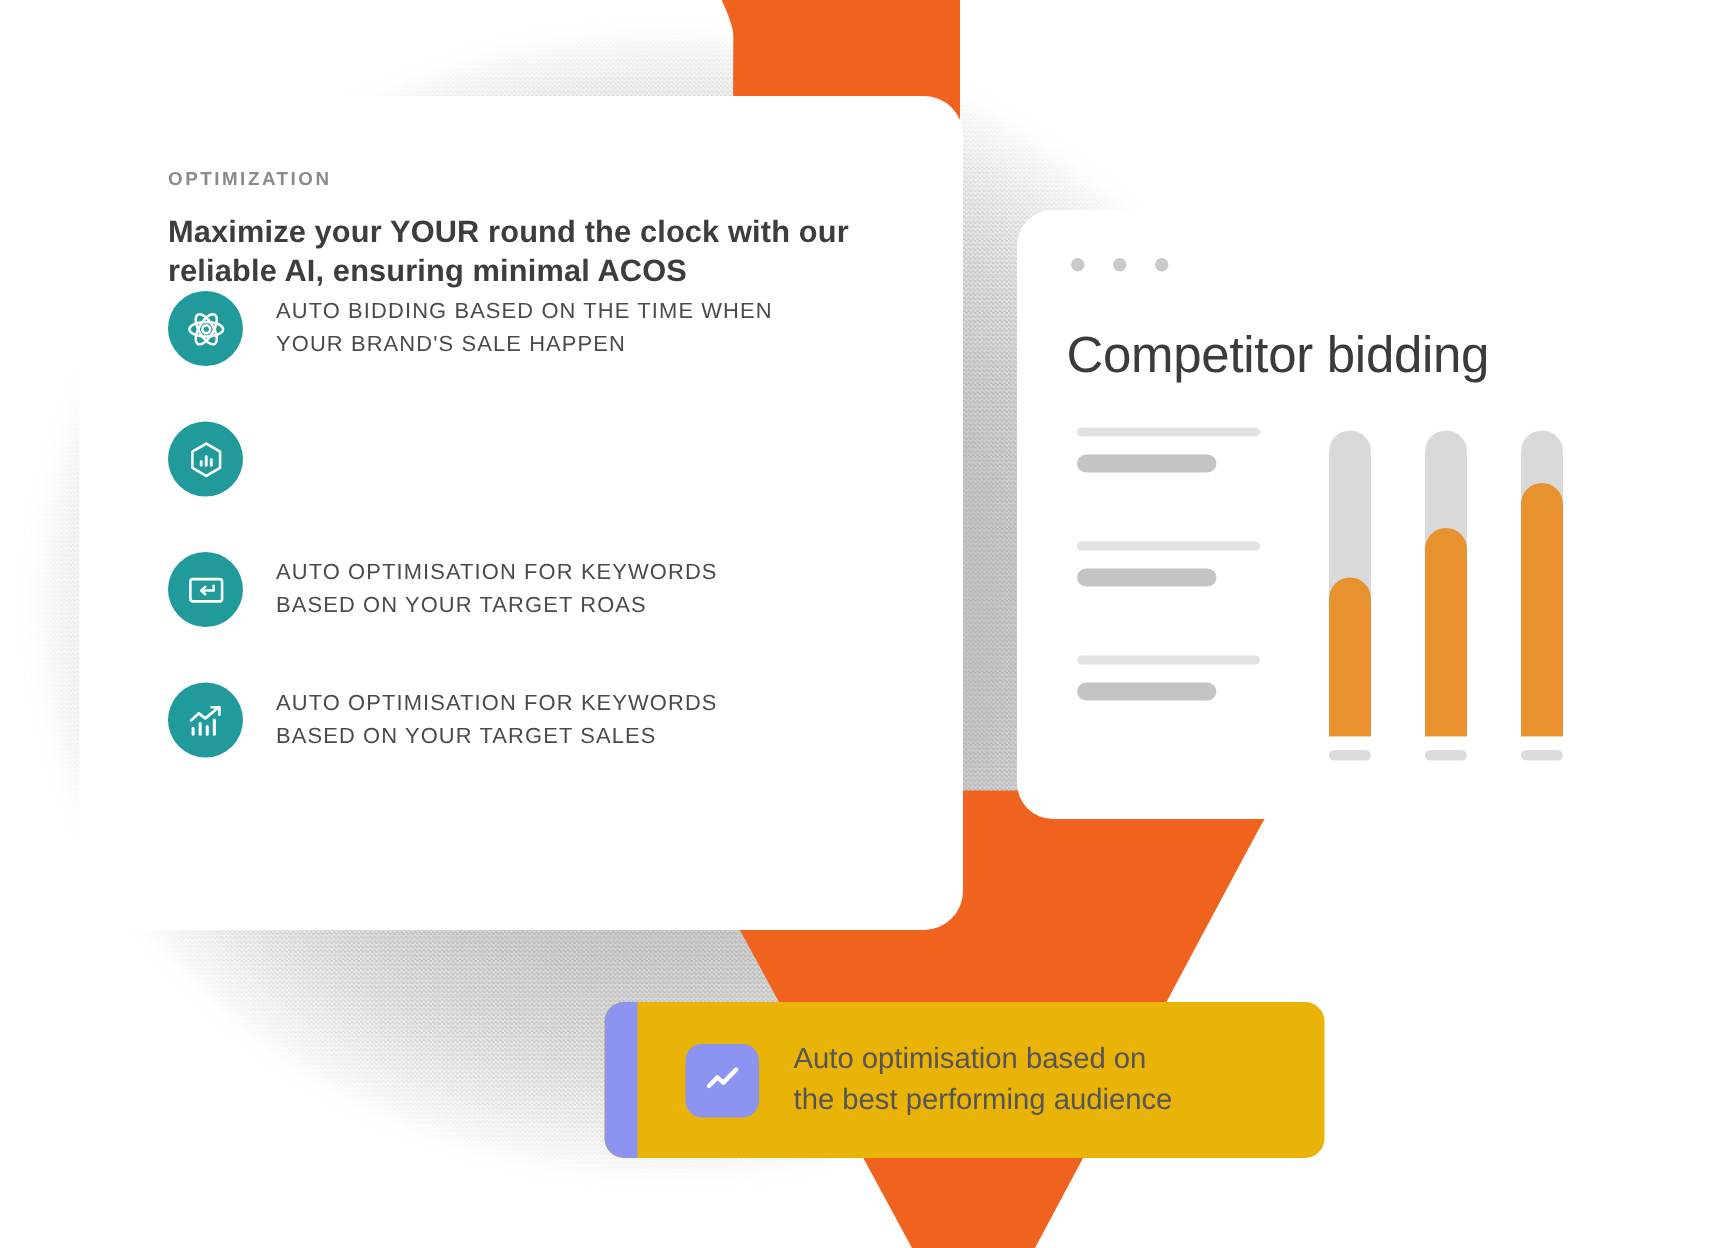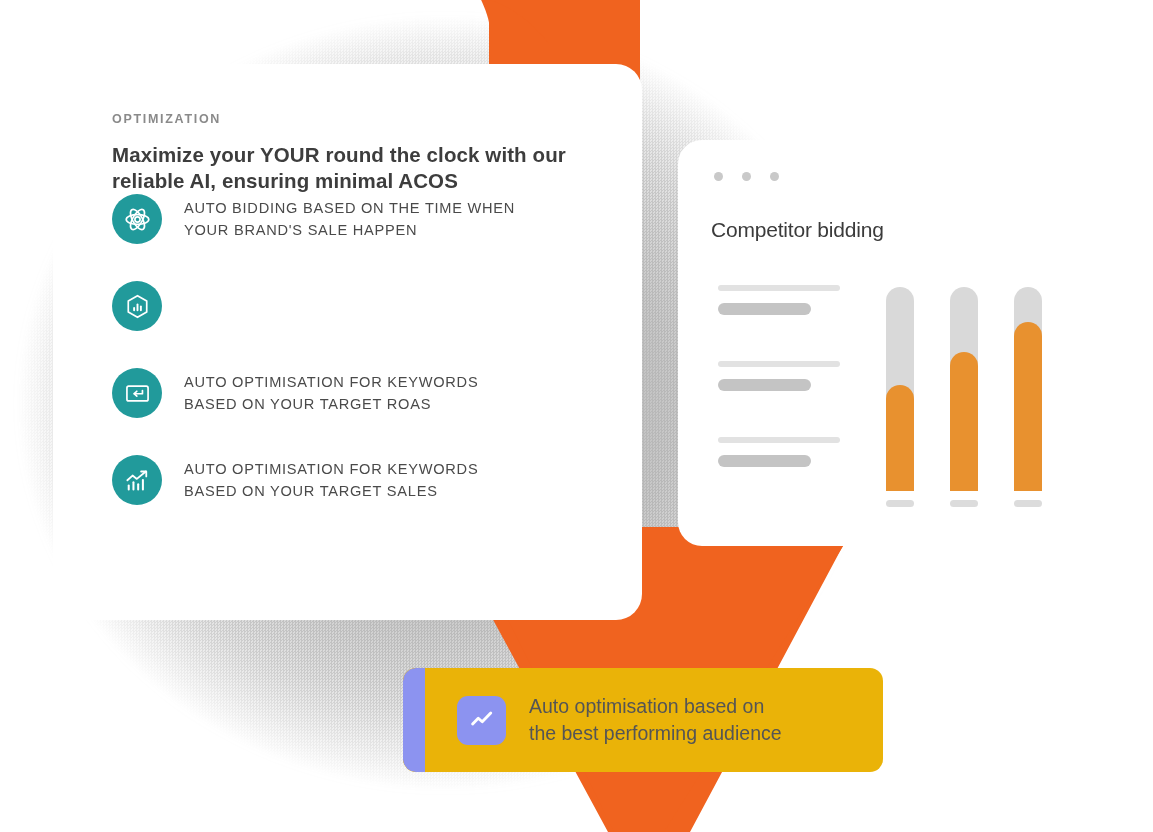--- a/index.html
+++ b/index.html
@@ -77,21 +77,21 @@
   #right-card {
     left: 678px; top: 140px;
     width: 500px; height: 406px;
     border-radius: 24px;
   }
   .dots { position: absolute; left: 36px; top: 32px; display: flex; gap: 19px; }
   .dot { width: 9px; height: 9px; border-radius: 50%; background: #c9c9c9; }
 
   .right-title {
     position: absolute; left: 33px; top: 78px;
-    font-size: 21px; font-weight: 400; color: #3b3b3b; letter-spacing: -.2px;
+    font-size: 34px; font-weight: 400; color: #3b3b3b; letter-spacing: -.2px;
   }
 
   .skeleton { position: absolute; left: 40px; top: 145px; width: 122px; }
   .sk-group { margin-bottom: 46px; }
   .sk-thin { height: 6px; border-radius: 3px; background: #e2e2e2; width: 100%; }
   .sk-thick { height: 12px; border-radius: 6px; background: #c4c4c4; width: 76%; margin-top: 12px; }
 
   .bars { position: absolute; left: 208px; top: 147px; display: flex; gap: 36px; align-items: flex-end; }
   .bar-col { display: flex; flex-direction: column; align-items: center; }
   .bar-track {

